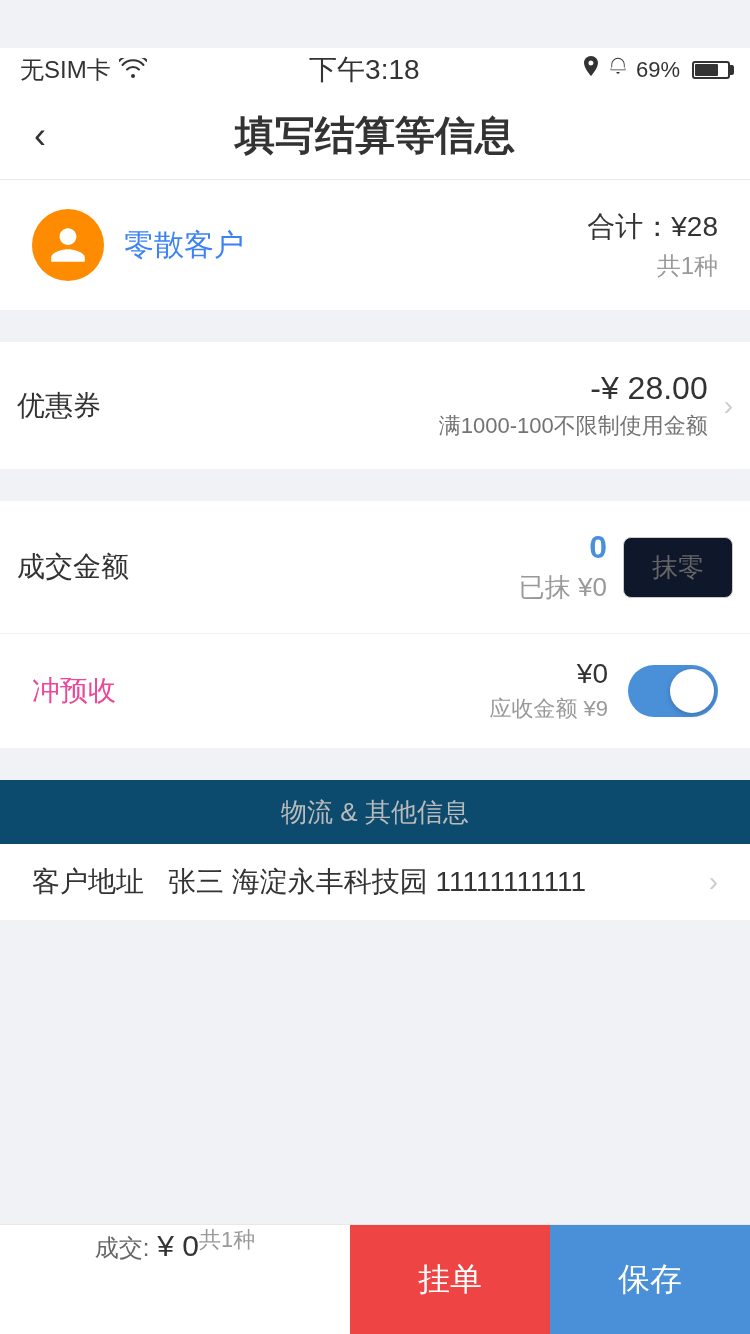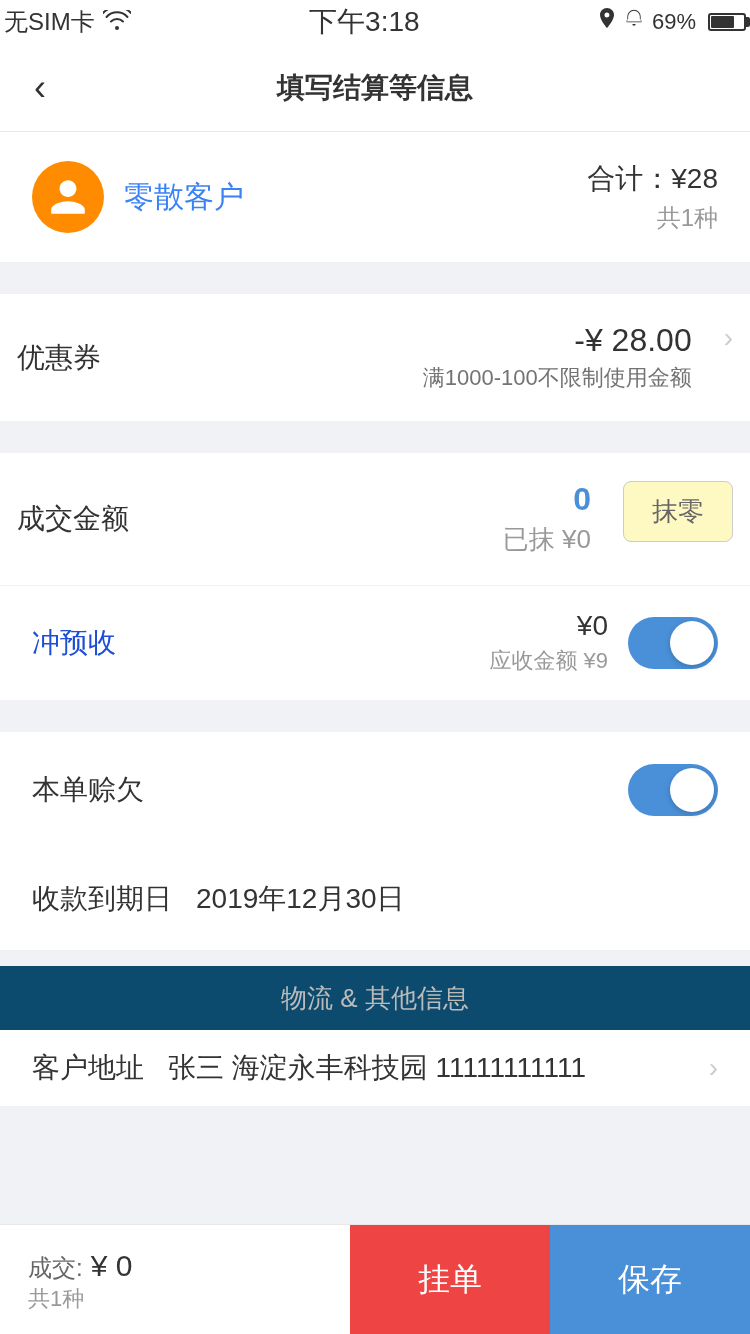--- a/index.html
+++ b/index.html
@@ -15,23 +15,24 @@
     }
 
     
     .status-bar {
       width: 750px;
       height: 44px;
       background: #fff;
       display: flex;
       align-items: center;
       justify-content: space-between;
-      padding: 0 4px;
+      padding: 0 20px;
       font-size: 24px;
       color: #333;
+      margin-top: 48px;
     }
     .status-left { display: flex; align-items: center; gap: 8px; }
     .status-center { font-size: 28px; font-weight: 400; }
     .status-right { display: flex; align-items: center; gap: 8px; font-size: 22px; }
     .battery { 
       display: inline-block;
       width: 38px; height: 18px;
       border: 2px solid #333;
       border-radius: 3px;
       position: relative;
@@ -67,21 +68,21 @@
     }
     .nav-back {
       position: absolute;
       left: 24px;
       font-size: 36px;
       color: #333;
       cursor: pointer;
       padding: 10px;
     }
     .nav-title {
-      font-size: 28px;
+      font-size: 40px;
       font-weight: 600;
       color: #333;
     }
 
     
     .content {
       padding-bottom: 120px;
     }
 
     
@@ -146,22 +147,22 @@
       border-bottom: 1px solid #f0f2f5;
       min-height: 80px;
     }
     .row-item:last-child { border-bottom: none; }
     .row-label {
       font-size: 28px;
       color: #333;
     }
     .row-right {
       display: flex;
-      align-items: flex-start;
-      gap: 32px;
+      align-items: center;
+      gap: 16px;
       text-align: right;
     }
     .discount-amount {
       font-size: 32px;
       color: #333;
       font-weight: 500;
     }
     .discount-sub {
       font-size: 22px;
       color: #737373;
@@ -184,21 +185,21 @@
       margin-top: 4px;
     }
 
     
     .round-btn {
       padding: 12px 28px;
       border: 1.5px solid #ccc;
       border-radius: 8px;
       font-size: 26px;
       color: #666;
-      background: #fef9c3;
+      background: #0f172a;
       cursor: pointer;
       white-space: nowrap;
     }
 
     
     .toggle {
       width: 90px;
       height: 52px;
       border-radius: 26px;
       background: #4a90d9;
@@ -218,21 +219,21 @@
     }
 
     
     .advance-row {
       display: flex;
       align-items: center;
       justify-content: space-between;
       padding: 24px 32px;
       background: #fff;
     }
-    .advance-label { font-size: 28px; color: #1d4ed8; }
+    .advance-label { font-size: 28px; color: #ec4899; }
     .advance-right { display: flex; align-items: center; gap: 20px; }
     .advance-amounts { text-align: right; }
     .advance-main { font-size: 28px; color: #333; }
     .advance-sub { font-size: 22px; color: #999; margin-top: 4px; }
 
     
     .debt-row {
       display: flex;
       align-items: center;
       justify-content: space-between;
@@ -296,21 +297,21 @@
       height: 110px;
       background: #fff;
       display: flex;
       align-items: stretch;
       border-top: 1px solid #e8e8e8;
       z-index: 100;
     }
     .bottom-info {
       flex: 1;
       display: flex;
-      flex-direction: column;
+      flex-direction: row;
       justify-content: center;
       padding: 0 28px;
     }
     .bottom-label {
       font-size: 24px;
       color: #666;
     }
     .bottom-amount {
       font-size: 30px;
       color: #333;
@@ -446,34 +447,20 @@
         </div>
         <div class="toggle">
           <div class="toggle-knob"></div>
         </div>
       </div>
     </div>
   </div>
 
   <div class="divider"></div>
 
-  <div class="card">
-
-    <div class="debt-row">
-      <span class="debt-label">本单赊欠</span>
-      <div class="toggle">
-        <div class="toggle-knob"></div>
-      </div>
-    </div>
-
-    <div class="due-date-row">
-      <span class="due-date-label">收款到期日</span>
-      <span class="due-date-value">2019年12月30日</span>
-    </div>
-  </div>
 
   <div class="section-sep">
     <span class="section-sep-text">物流 &amp; 其他信息</span>
   </div>
 
   <div class="card">
     <div class="address-row">
       <span class="address-label">客户地址</span>
       <span class="address-value">张三 海淀永丰科技园 11111111111</span>
       <span class="address-chevron">›</span>

